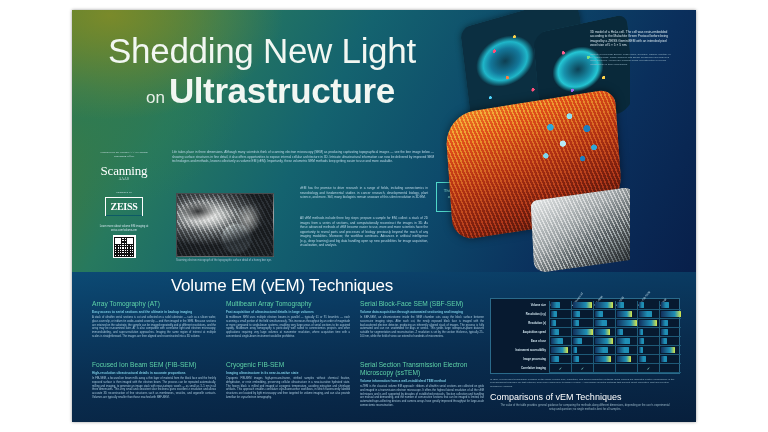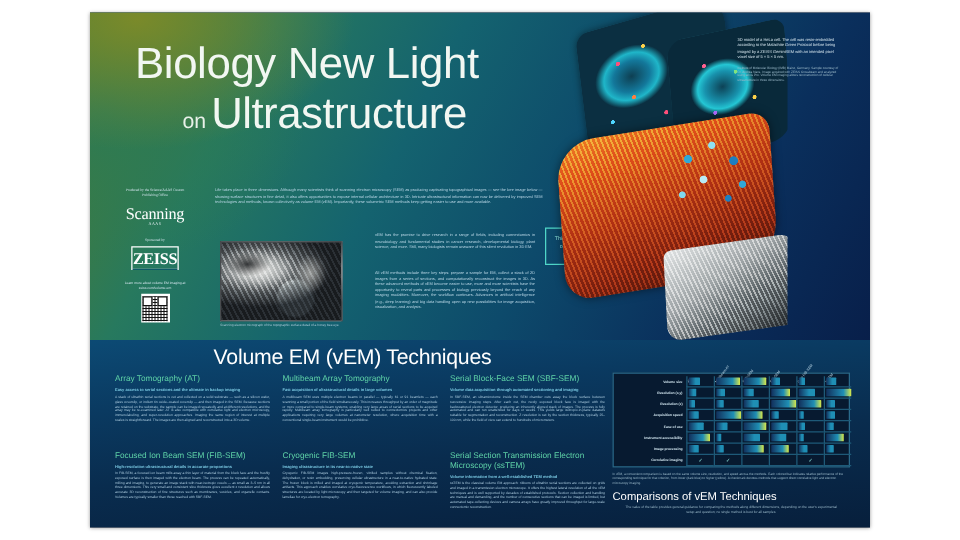--- a/index.html
+++ b/index.html
@@ -38,21 +38,21 @@
     color: #f2f7f2; font-weight: 300;
     letter-spacing: -0.3px;
     font-stretch: condensed;
   }
   .title-line2 { margin-top: 1px; white-space: nowrap; }
   .title-on {
     font-size: 17px; color: #e8f0e8; font-weight: 300;
     vertical-align: baseline; margin-left: 38px; margin-right: 4px;
   }
   .title-ultra {
-    font-size: 35px; color: #f2f7f2; font-weight: 400;
+    font-size: 35px; color: #f2f7f2; font-weight: 700;
     letter-spacing: -0.4px;
   }
 
   .subtitle {
     position: absolute; left: 100px; top: 128px;
     font-size: 7.4px; letter-spacing: 2.7px;
     color: #8fd14f; font-weight: 600;
   }
 
   
@@ -113,21 +113,21 @@
     margin: 3px auto 0; width: 38px; height: 19px;
     border: 1.1px solid #ffffff;
     display: flex; align-items: center; justify-content: center;
     position: relative;
   }
   .zeiss-box::after {
     content: ""; position: absolute; left: 0; bottom: -1.1px;
     width: 100%; height: 1.1px; background: #0d5a66;
   }
   .zeiss-word {
-    font-size: 13px; font-weight: 700; color: #ffffff;
+    font-size: 10px; font-weight: 700; color: #ffffff;
     font-family: "Liberation Serif", serif; letter-spacing: -0.3px;
   }
   .brand-qrtext {
     margin-top: 9px; font-size: 2.7px; line-height: 3.6px;
     color: #cfe3ea;
   }
   .qr {
     margin: 3px auto 0; width: 23px; height: 23px;
     background: #ffffff; padding: 1.4px;
   }
@@ -383,21 +383,21 @@
   }
 </style>
 </head>
 <body>
 
 <div id="poster">
 
   <div class="hero">
 
     <div class="title-wrap">
-      <div class="title-line1">Biology New Light</div>
+      <div class="title-line1">Shedding New Light</div>
       <div class="title-line2">
         <span class="title-on">on</span><span class="title-ultra">Ultrastructure</span>
       </div>
     </div>
 
 
     <div class="intro-a">Life takes place in three dimensions. Although many scientists think of scanning electron microscopy (SEM) as producing captivating topographical images — see the bee image below — showing surface structures in fine detail, it also offers opportunities to expose internal cellular architecture in 3D. Intricate ultrastructural information can now be delivered by improved SEM technologies and methods, known collectively as volume EM (vEM). Importantly, these volumetric SEM methods keep getting easier to use and more available.</div>
     <div class="intro-b">vEM has the promise to drive research in a range of fields, including connectomics in neurobiology and fundamental studies in cancer research, developmental biology, plant science, and more. Still, many biologists remain unaware of this silent revolution in 3D EM.</div>
     <div class="intro-c">All vEM methods include three key steps: prepare a sample for EM, collect a stack of 2D images from a series of sections, and computationally reconstruct the images in 3D. As these advanced methods of vEM become easier to use, more and more scientists have the opportunity to reveal parts and processes of biology previously beyond the reach of any imaging modalities. Moreover, the workflow continues. Advances in artificial intelligence (e.g., deep learning) and big data handling open up new possibilities for image acquisition, visualization, and analysis.</div>
 

